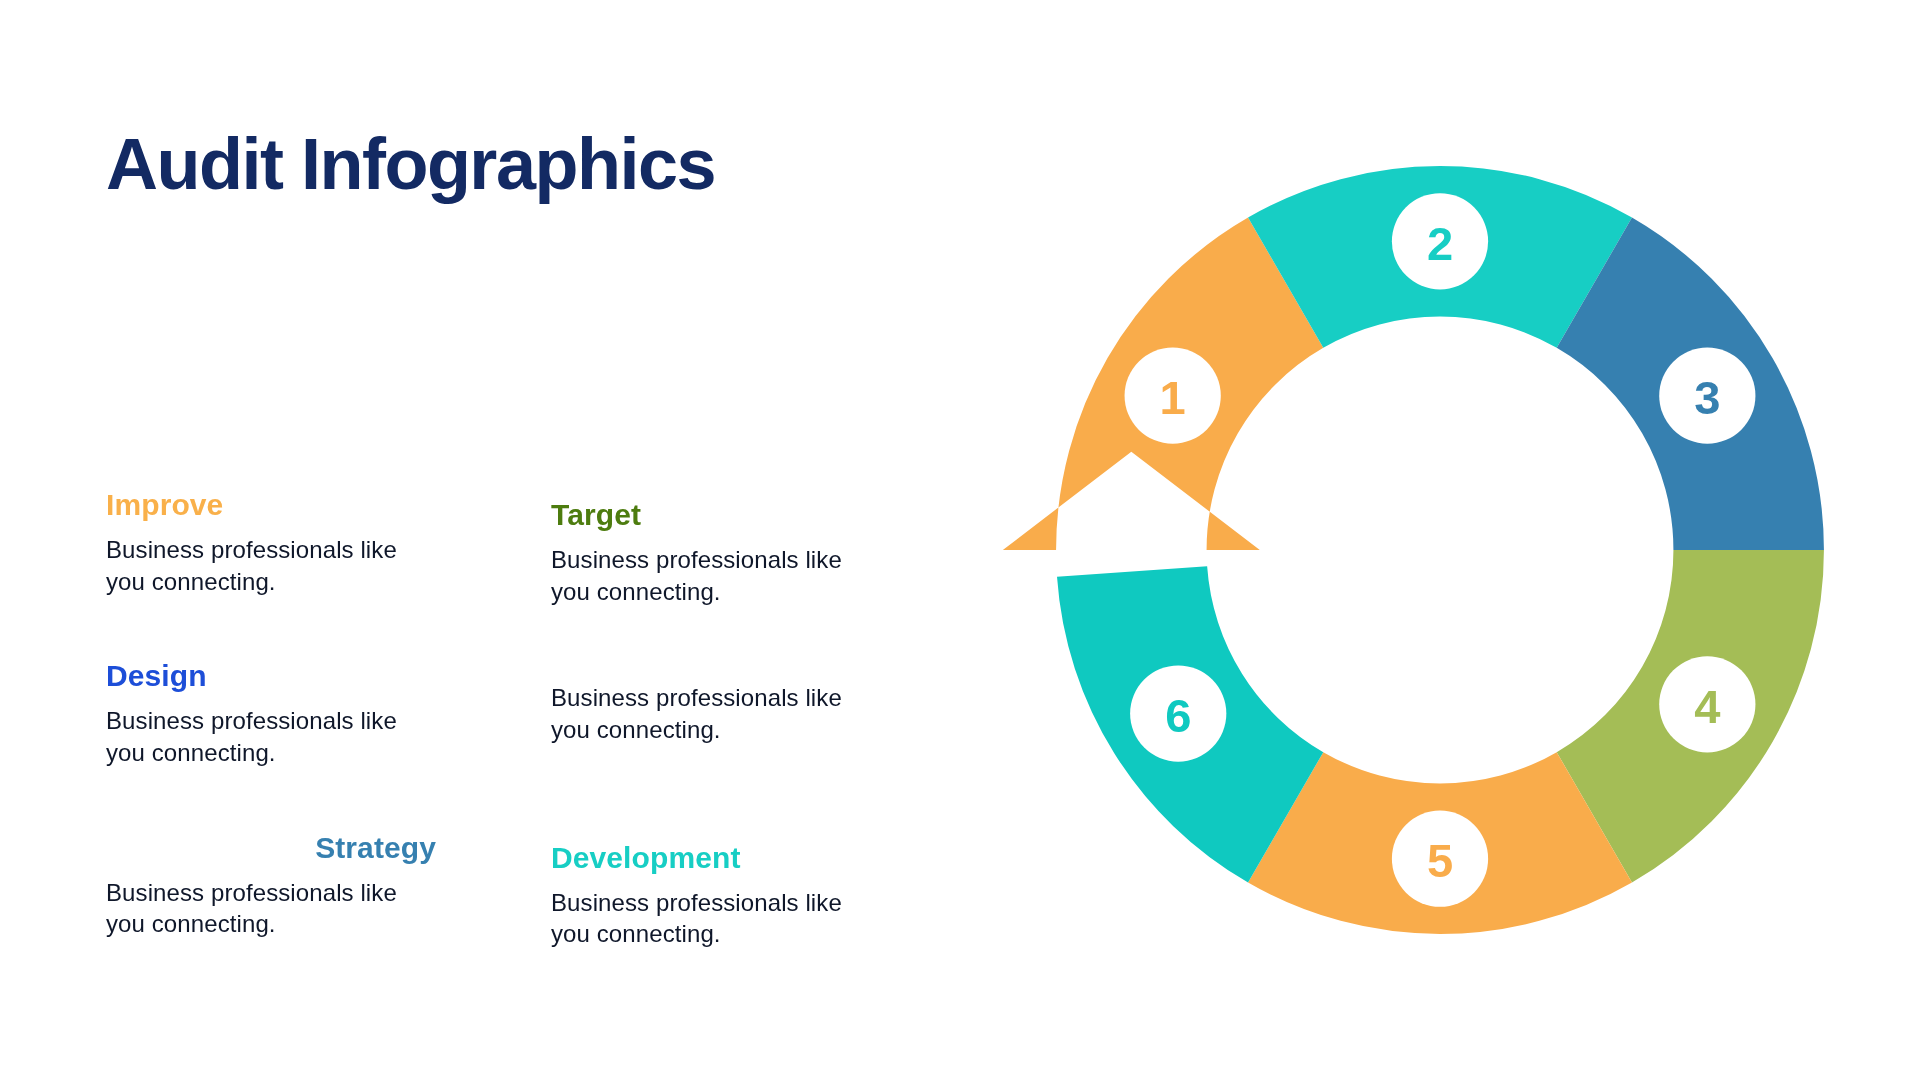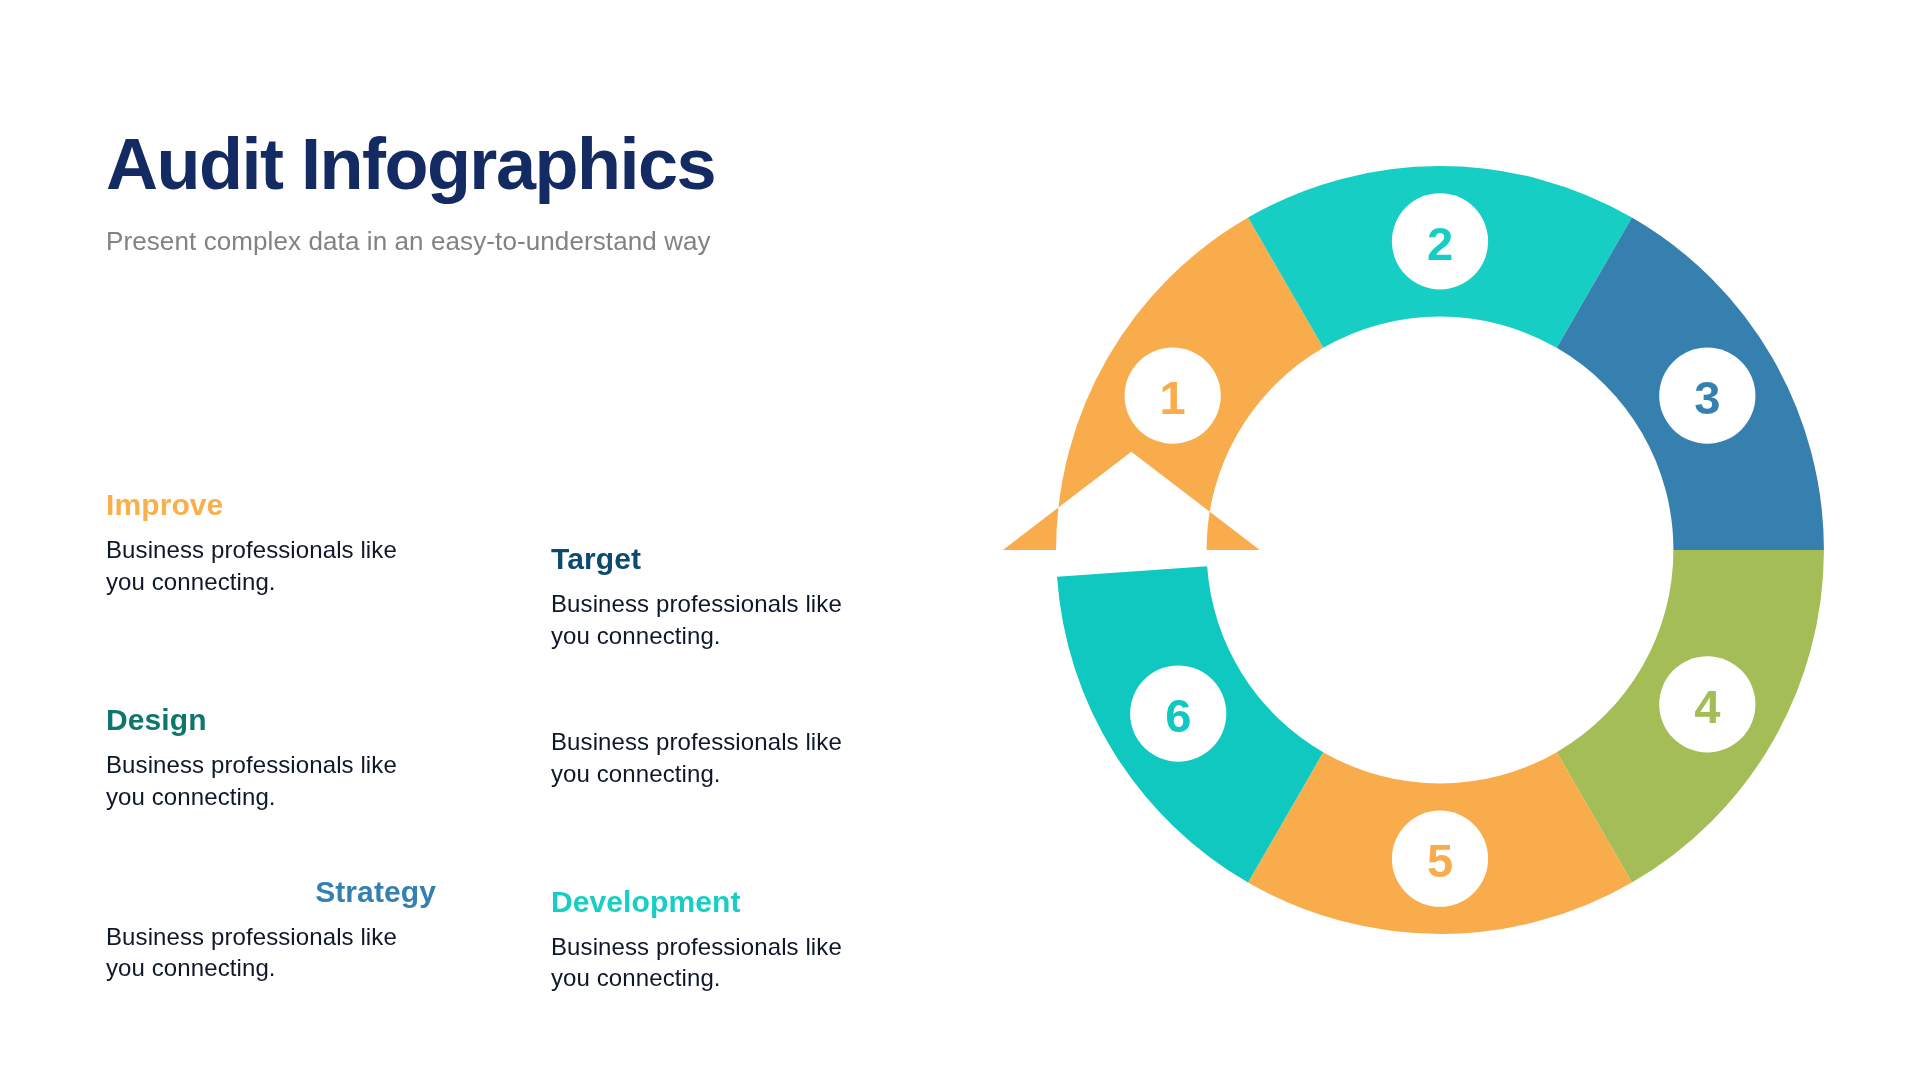--- a/index.html
+++ b/index.html
@@ -92,34 +92,33 @@
     dominant-baseline: central;
   }
 </style>
 </head>
 <body>
 
 <div id="slide">
 
   <div id="header-block">
     <div id="page-title">Audit Infographics</div>
-    <div id="page-subtitle">Present complex data in an easy-to-understand way</div>
   </div>
 
   <div id="items-grid">
       <div class="feature-item col-left">
         <div class="feature-title" style="color: rgb(249, 176, 74);">Improve</div>
         <div class="feature-desc">Business professionals like you connecting.</div>
       </div>
       <div class="feature-item col-right">
-        <div class="feature-title" style="color: #0c4a6e; margin-top: 44px;">Target</div>
+        <div class="feature-title" style="color: #4d7c0f;">Target</div>
         <div class="feature-desc">Business professionals like you connecting.</div>
       </div>
       <div class="feature-item col-left">
-        <div class="feature-title" style="color: #0f766e;">Design</div>
+        <div class="feature-title" style="color: #1d4ed8;">Design</div>
         <div class="feature-desc">Business professionals like you connecting.</div>
       </div>
       <div class="feature-item col-right">
         <div class="feature-desc">Business professionals like you connecting.</div>
       </div>
       <div class="feature-item col-left">
         <div class="feature-title" style="color: rgb(54, 128, 176); text-align: right;">Strategy</div>
         <div class="feature-desc">Business professionals like you connecting.</div>
       </div>
       <div class="feature-item col-right">

